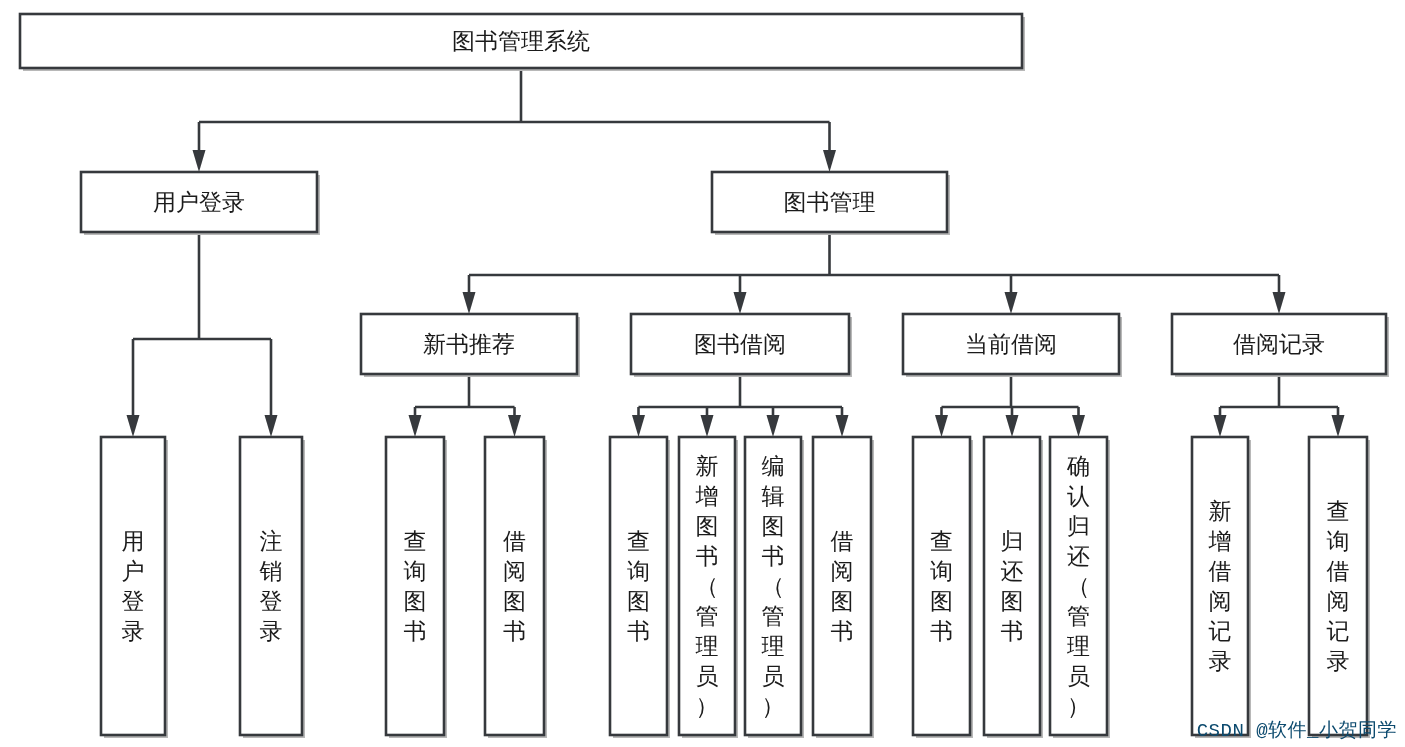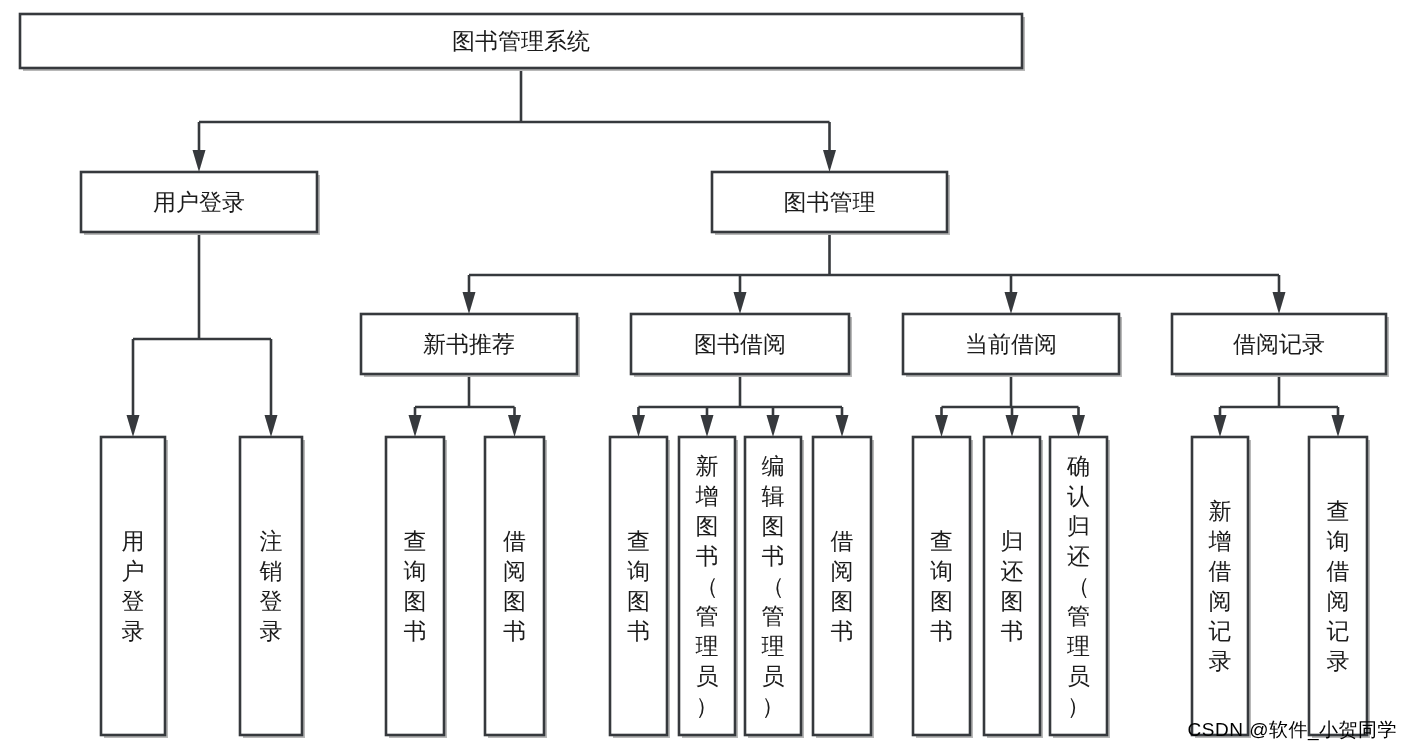--- a/index.html
+++ b/index.html
@@ -55,23 +55,23 @@
   .node-label-v {
     fill: #1b1b1b;
     font-family: "DejaVu Sans", "Liberation Sans", sans-serif;
     font-size: 23px;
     text-anchor: middle;
   }
   .watermark {
     position: absolute;
     right: 8px;
     bottom: 4px;
-    font-family: Liberation Sans, sans-serif;
+    font-family: Liberation Mono, monospace;
     font-size: 19px;
-    color: #000000;
+    color: #0c4a6e;
     white-space: nowrap;
     letter-spacing: 0.5px;
     user-select: none;
   }
 </style>
 </head>
 <body>
 
 <div id="diagram-root">
   <svg class="flow" viewBox="0 0 1405 747" xmlns="http://www.w3.org/2000/svg">

